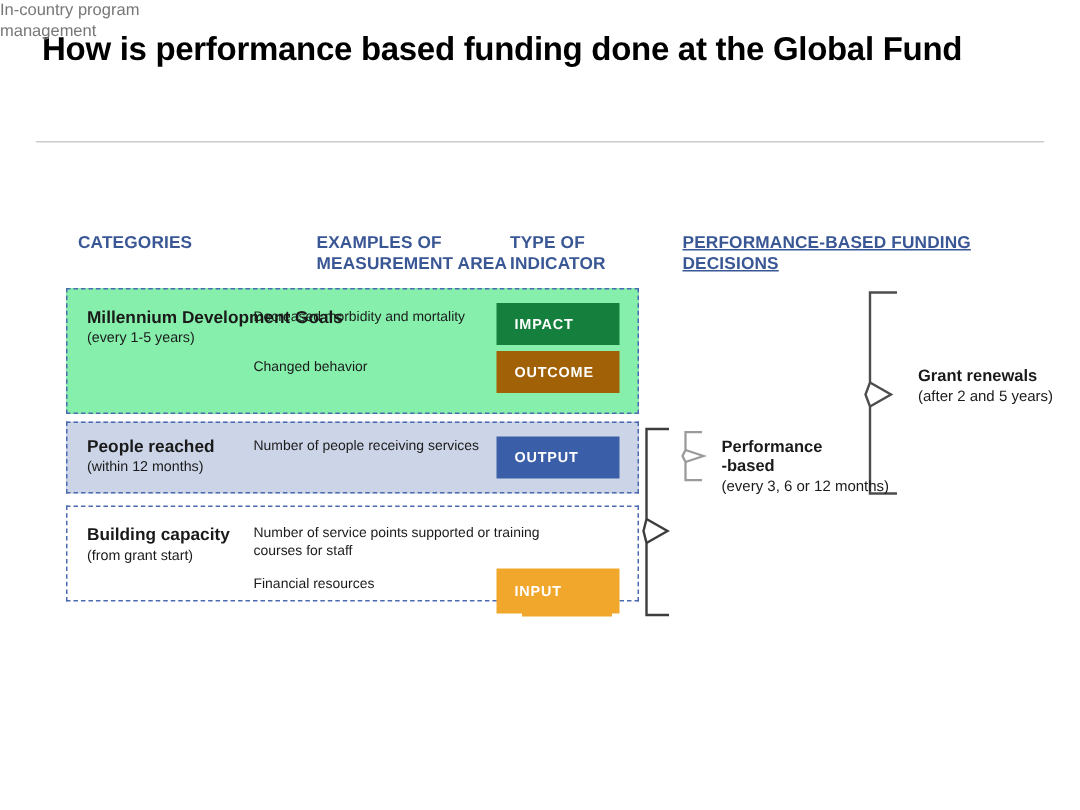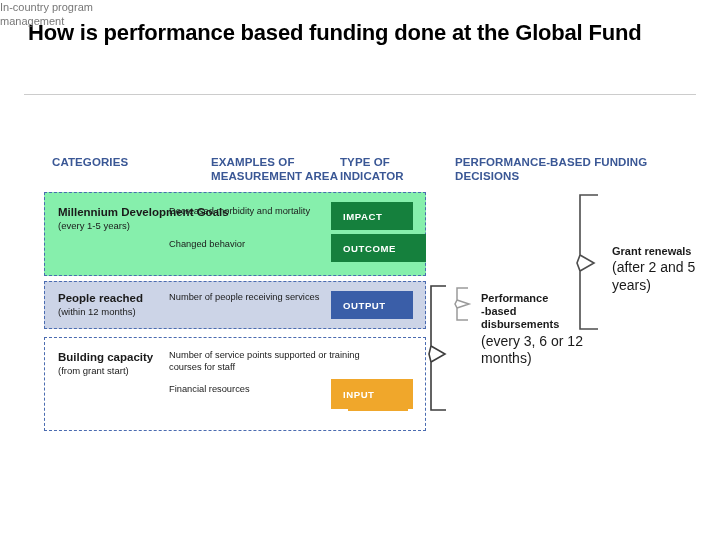--- a/index.html
+++ b/index.html
@@ -23,63 +23,63 @@
   .diagram{position:absolute;left:0;top:0;width:720px;height:440px;}
 
   
   .col-head{
     position:absolute;color:#3a5795;font-weight:bold;
     font-size:11.5px;line-height:1.22;letter-spacing:0.1px;
   }
   .ch-categories{left:52px;top:155px;width:110px;}
   .ch-examples{left:167px;top:155px;width:170px;margin-left:44px;}
   .ch-type{left:340px;top:155px;width:110px;}
-  .ch-decisions{left:455px;top:155px;width:210px;}
+  .ch-decisions{left:455px;top:155px;width:210px;text-decoration:underline;}
 
   
   .row{
     position:absolute;border:1px dashed #4a6bb0;
     box-sizing:border-box;
   }
   .row1{left:44px;top:192px;width:382px;height:84px;background:#86efac;}
   .row2{left:44px;top:281px;width:382px;height:48px;background:#ccd4e7;padding-left:24px;}
-  .row3{left:44px;top:337px;width:382px;height:94px;background:#ffffff;}
+  .row3{left:44px;top:337px;width:382px;height:64px;background:#ffffff;}
 
   .cat{
     position:absolute;left:13px;color:#1a1a1a;
   }
   .cat-name{font-size:11.5px;font-weight:bold;line-height:1.22;}
   .cat-sub{font-size:9.5px;font-weight:normal;line-height:1.3;margin-top:1px;}
 
   .ex{
     position:absolute;left:124px;color:#1a1a1a;
     font-size:9.3px;line-height:1.28;
   }
 
   
   .badge{
     position:absolute;color:#ffffff;font-weight:bold;
     font-size:9.6px;letter-spacing:0.55px;
     display:flex;align-items:center;
     padding-left:12px;box-sizing:border-box;
   }
   .badge-impact  {left:331px;top:202px;width:82px;height:28px;background:#15803d;}
-  .badge-outcome {left:331px;top:234px;width:95px;height:28px;background:#15803d;}
+  .badge-outcome {left:331px;top:234px;width:82px;height:28px;background:#a16207;}
   .badge-output  {left:331px;top:291px;width:82px;height:28px;background:#3a5ea8;}
   .badge-process {left:348px;top:345px;width:60px;height:30px;background:#f0a72b;margin-top:36px;}
   .badge-input   {left:331px;top:379px;width:82px;height:30px;background:#f0a72b;}
 
   
   .brk{position:absolute;}
   .brk svg{display:block;}
 
   
   .dec{position:absolute;color:#1a1a1a;}
   .dec-title{font-size:11px;font-weight:bold;line-height:1.2;}
-  .dec-sub{font-size:14px;font-weight:normal;line-height:1.25;margin-top:1px;}
+  .dec-sub{font-size:10px;font-weight:normal;line-height:1.25;margin-top:1px;}
 
   .dec-renewals{left:612px;top:245px;width:105px;}
   .dec-disb{left:481px;top:292px;width:118px;}
   .dec-incountry{
     left:455px;top:360px;width:105px;
     color:#777777;font-size:11px;line-height:1.28;
   }
 
   
   .footer{position:absolute;left:0;top:498px;width:720px;height:42px;}
@@ -151,21 +151,20 @@
   </div>
 
   <div class="dec dec-renewals">
     <div class="dec-title">Grant renewals</div>
     <div class="dec-sub">(after 2 and 5 years)</div>
   </div>
 
   <div class="dec dec-disb">
     <div class="dec-title">Performance</div>
     <div class="dec-title">-based</div>
-    <div class="dec-title">disbursements</div>
     <div class="dec-sub">(every 3, 6 or 12 months)</div>
   </div>
 
   <div class="dec-incountry">In-country program management</div>
 
 </div>
 
 <div class="footer">
 
   

